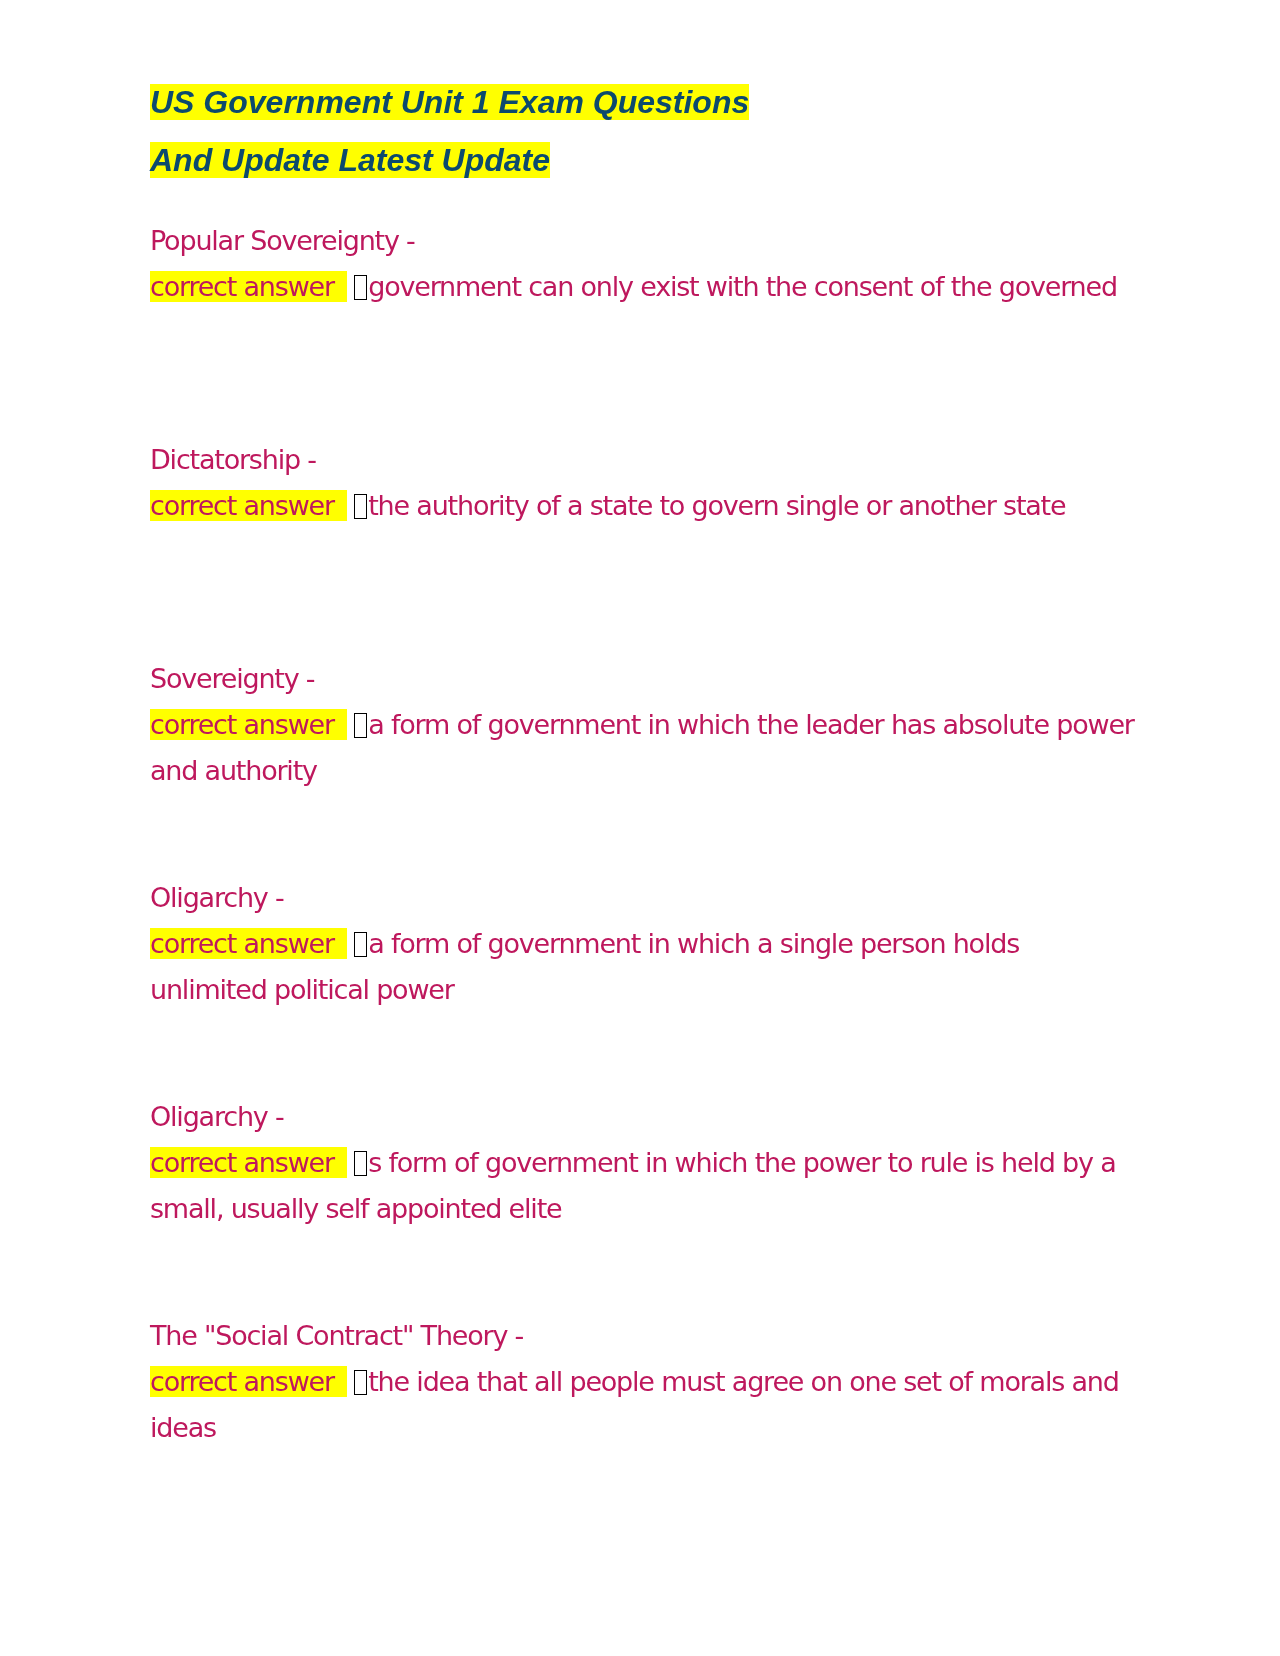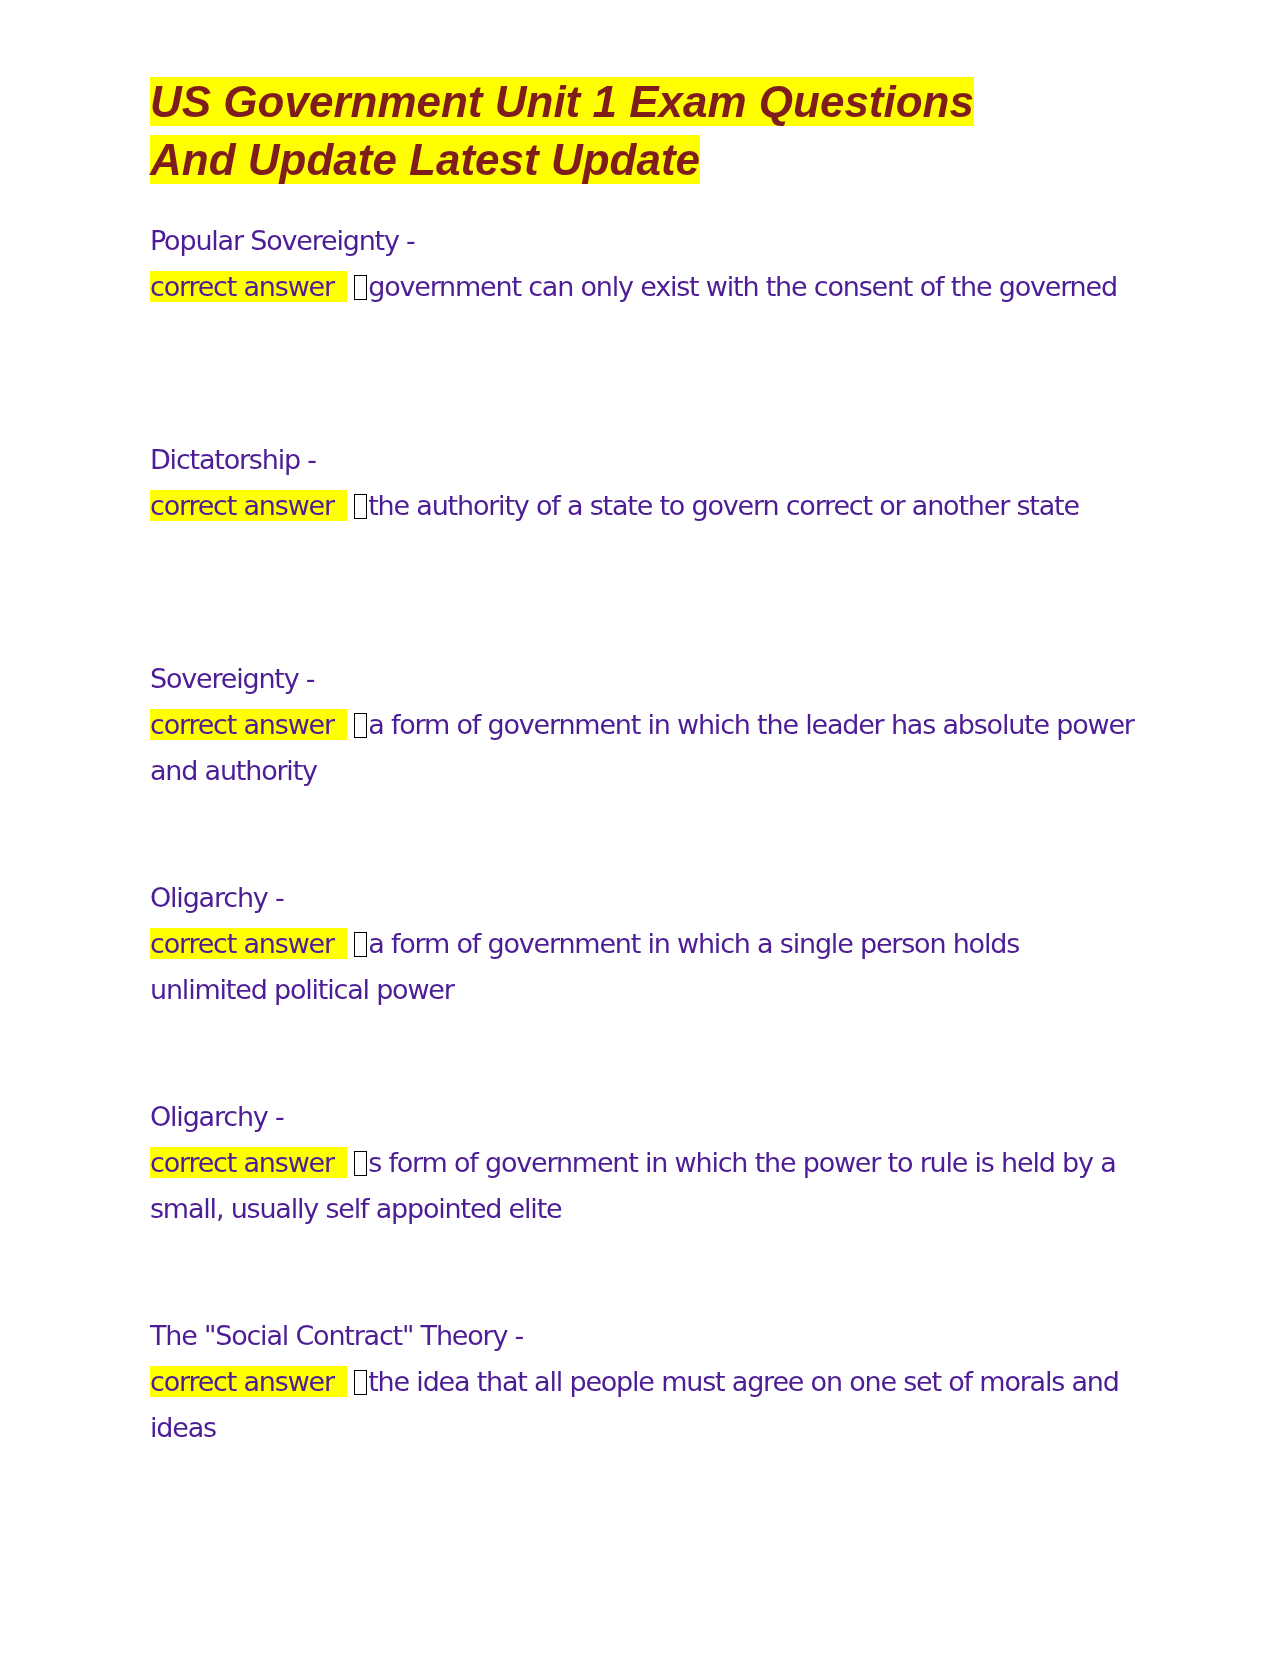--- a/index.html
+++ b/index.html
@@ -1,25 +1,25 @@
 <!DOCTYPE html>
 <html><head>
 <meta charset="utf-8">
 <style>
   html, body { margin: 0; padding: 0; background: #ffffff; }
   body { width: 1280px; height: 1656px; position: relative; overflow: hidden; }
   .page { position: absolute; left: 0; top: 0; width: 1280px; height: 1656px; background: #fff; }
   .title {
     position: absolute; left: 150px; top: 73px; width: 1000px;
     font-family: "Liberation Sans", sans-serif; font-weight: bold; font-style: italic;
-    font-size: 44px; line-height: 58px; color: #7f1d1d; margin: 0;
+    font-size: 32px; line-height: 58px; color: #0c4a6e; margin: 0;
   }
   .title span { background: #ffff00; }
   .entry { position: absolute; left: 150px; width: 990px;
-    font-family: "DejaVu Sans", sans-serif; font-size: 27px; line-height: 46px; color: #4c1d95; letter-spacing: -1.2px; }
+    font-family: "DejaVu Sans", sans-serif; font-size: 27px; line-height: 46px; color: #be185d; letter-spacing: -1.2px; }
   .entry .term { display: block; }
   .hl { background: #ffff00; padding-right: 13px; }
   .box { display: inline-block; width: 13px; height: 25px; border: 1.5px solid #000; box-sizing: border-box; vertical-align: -4px; margin-right: 1px; }
 </style>
 </head>
 <body>
 
 <div class="page">
   <h1 class="title">
     <span>US Government Unit 1 Exam Questions</span><br>
@@ -28,21 +28,21 @@
 
   <div class="entry" style="top:218px">
     <span class="term">Popular Sovereignty -</span>
     <span class="hl">correct answer</span>
     <span class="box"></span><span>government can only exist with the consent of the governed</span>
   </div>
 
   <div class="entry" style="top:437px">
     <span class="term">Dictatorship -</span>
     <span class="hl">correct answer</span>
-    <span class="box"></span><span>the authority of a state to govern correct or another state</span>
+    <span class="box"></span><span>the authority of a state to govern single or another state</span>
   </div>
 
   <div class="entry" style="top:656px">
     <span class="term">Sovereignty -</span>
     <span class="hl">correct answer</span>
     <span class="box"></span><span>a form of government in which the leader has absolute power and authority</span>
   </div>
 
   <div class="entry" style="top:875px">
     <span class="term">Oligarchy -</span>

